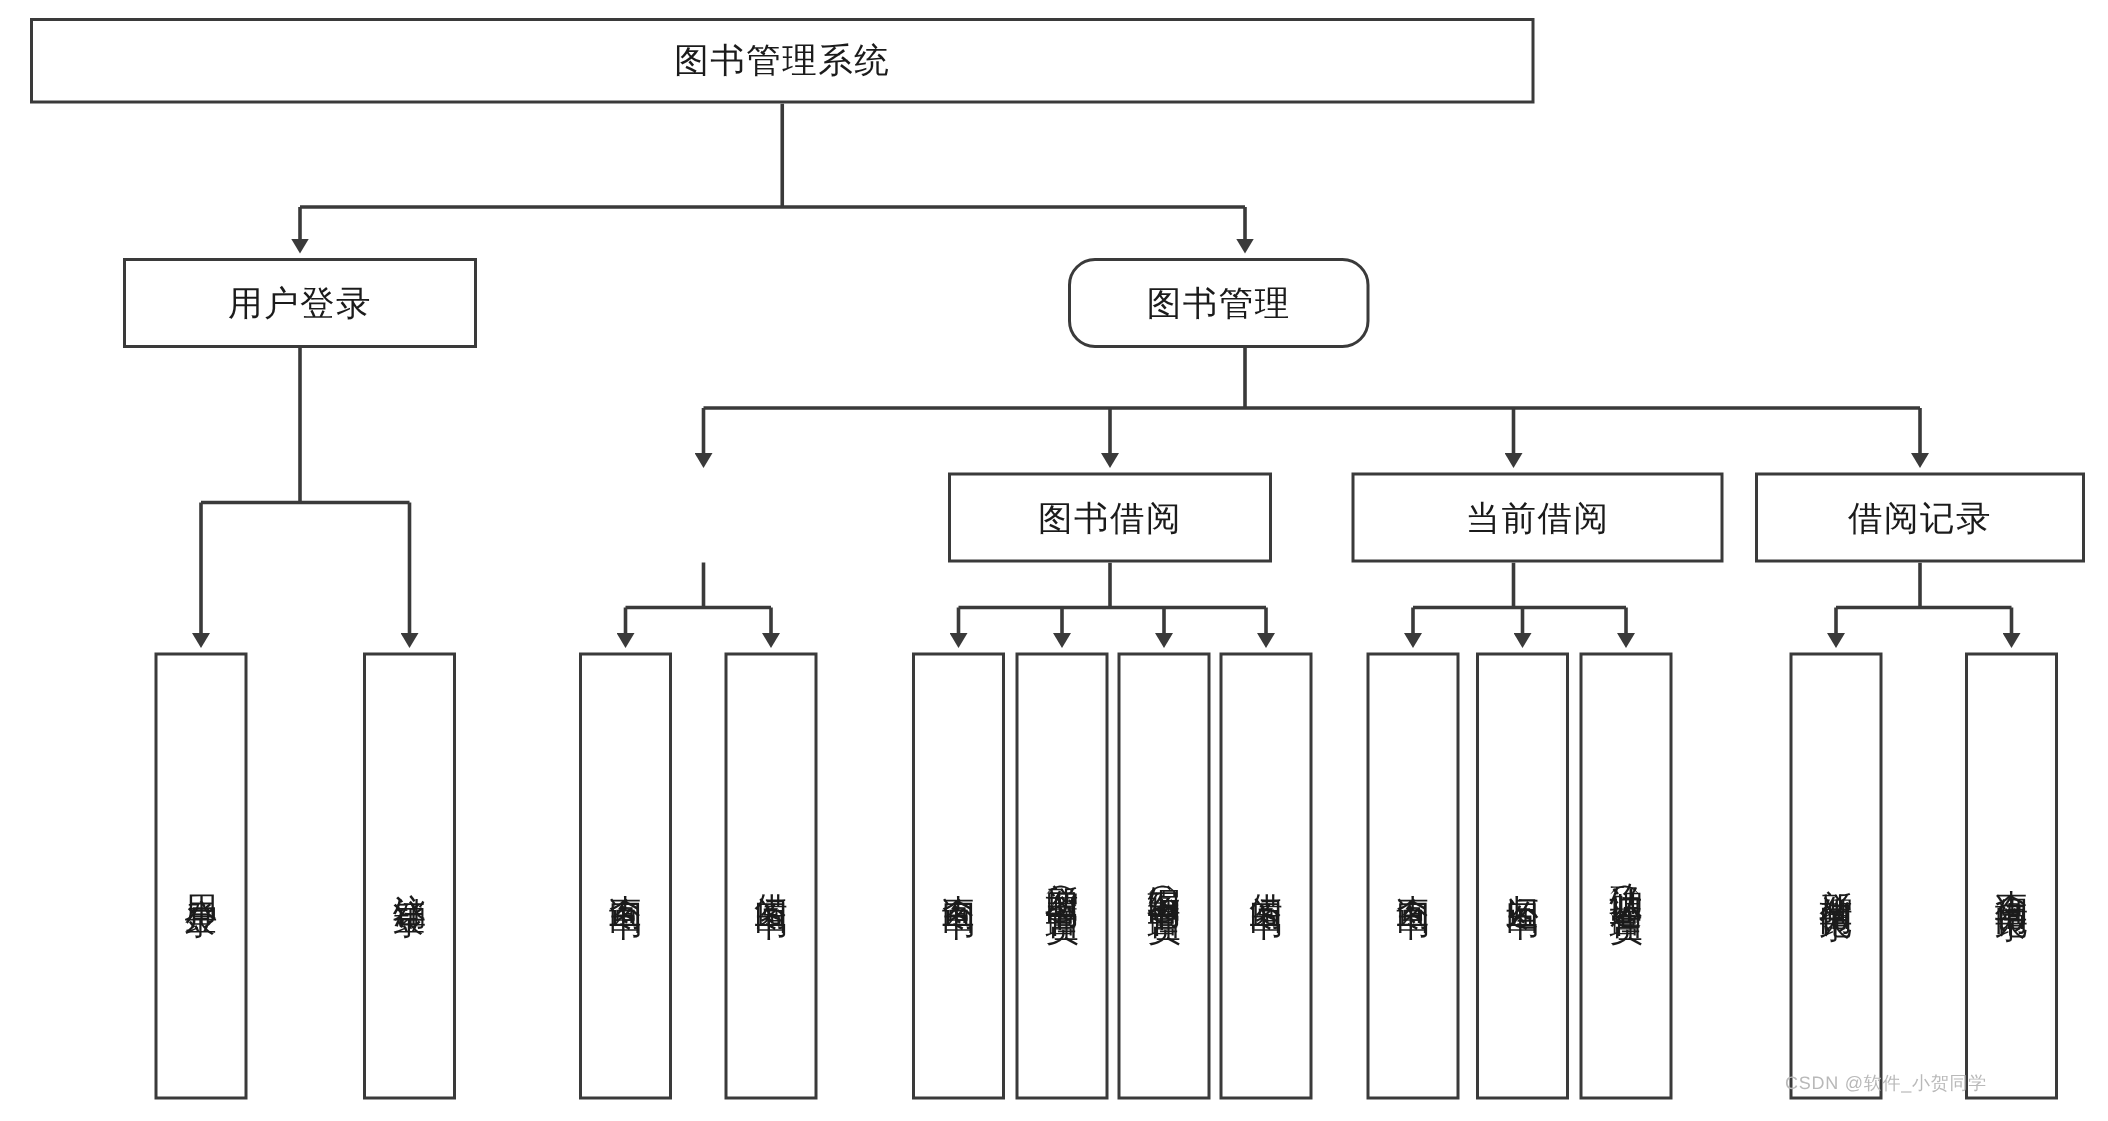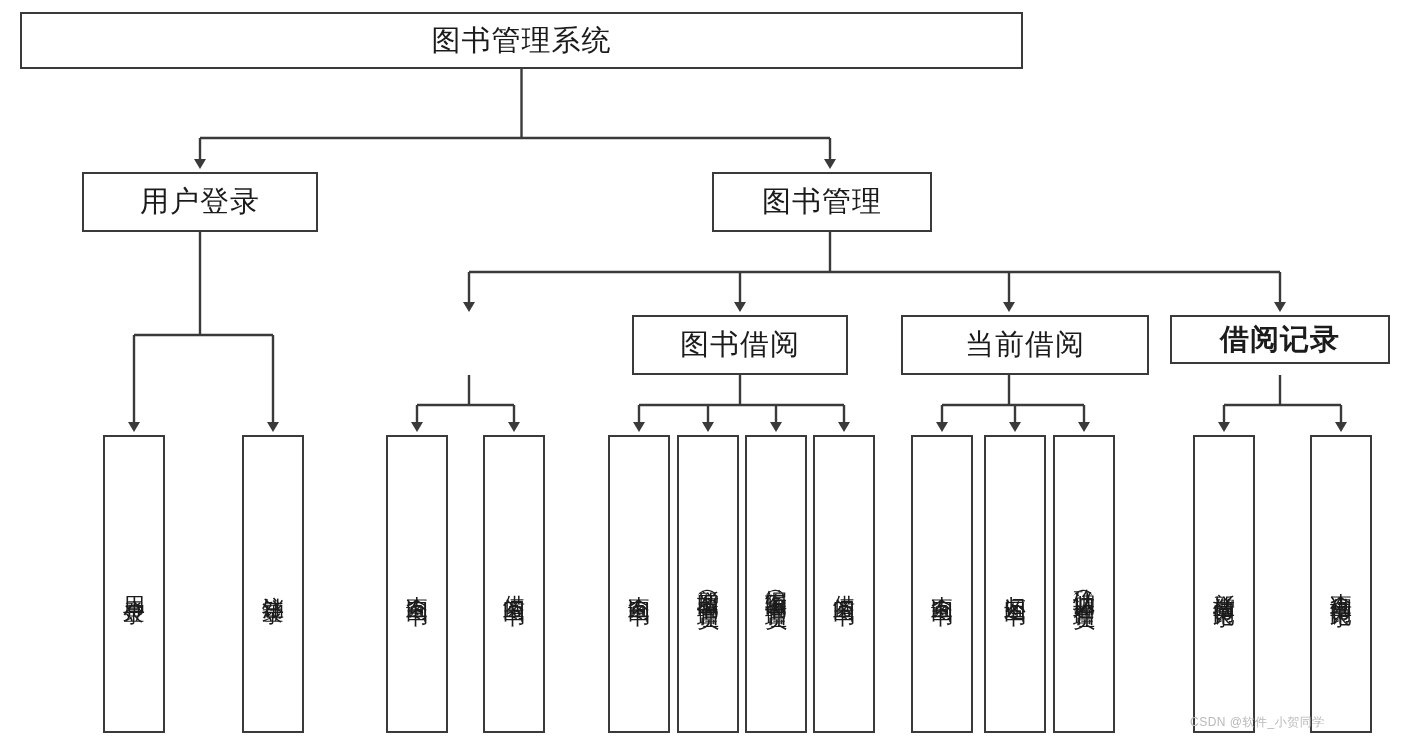--- a/index.html
+++ b/index.html
@@ -29,21 +29,21 @@
     box-sizing: border-box;
     border: 2.4px solid #3a3a3a;
     background: #ffffff;
     display: flex;
     align-items: center;
     justify-content: center;
     color: #1b1b1b;
     z-index: 2;
   }
   .node.horiz {
-    font-size: 29px;
+    font-size: 23px;
     letter-spacing: 1px;
   }
   .node.vert {
     writing-mode: vertical-rl;
     text-orientation: upright;
     font-size: 22px;
     letter-spacing: 3px;
     line-height: 1;
     padding: 4px 0;
   }
@@ -110,31 +110,31 @@
       </g>
   </svg>
 
   <div class="node horiz" id="n-root" style="left: 20px; top: 12px; width: 1003px; height: 57px;">
     <span class="label">图书管理系统</span>
   </div>
 
   <div class="node horiz" id="n-l2-0" style="left: 82px; top: 172px; width: 236px; height: 60px;">
     <span class="label">用户登录</span>
   </div>
-  <div class="node horiz" id="n-l2-1" style="left: 712px; top: 172px; width: 220px; height: 60px;">
+  <div class="node horiz" id="n-l2-1" style="left: 712px; top: 172px; width: 201px; height: 60px; border-radius: 18px;">
     <span class="label">图书管理</span>
   </div>
 
   <div class="node horiz" id="n-l3-1" style="left: 632px; top: 315px; width: 216px; height: 60px;">
     <span class="label">图书借阅</span>
   </div>
   <div class="node horiz" id="n-l3-2" style="left: 901px; top: 315px; width: 248px; height: 60px;">
     <span class="label">当前借阅</span>
   </div>
-  <div class="node horiz" id="n-l3-3" style="left: 1170px; top: 315px; width: 220px; height: 49px; font-weight: bold;">
+  <div class="node horiz" id="n-l3-3" style="left: 1170px; top: 315px; width: 220px; height: 60px;">
     <span class="label">借阅记录</span>
   </div>
 
   <div class="node vert" id="n-lf-0" style="left: 103px; top: 435px; width: 62px; height: 298px;">
     <span class="label">用户登录</span>
   </div>
   <div class="node vert" id="n-lf-1" style="left: 242px; top: 435px; width: 62px; height: 298px;">
     <span class="label">注销登录</span>
   </div>
   <div class="node vert" id="n-lf-2" style="left: 386px; top: 435px; width: 62px; height: 298px;">

